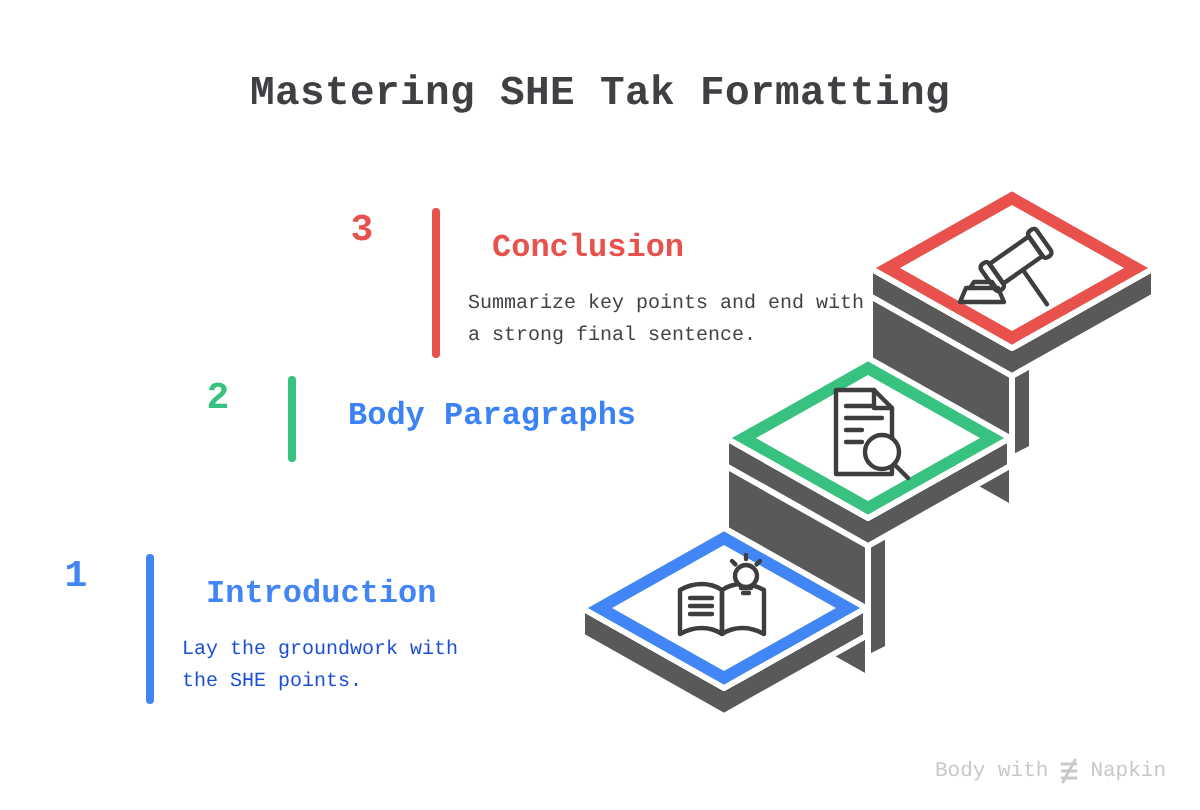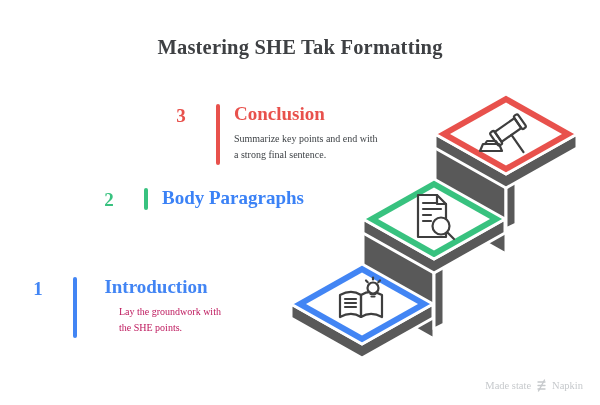--- a/index.html
+++ b/index.html
@@ -1,34 +1,34 @@
 <!DOCTYPE html>
 <html><head>
 <meta charset="utf-8">
 <style>
   html,body { margin:0; padding:0; }
   .canvas {
     position:relative; width:600px; height:405px; background:#ffffff;
-    font-family:Liberation Serif, serif; overflow:hidden;
+    font-family:Liberation Mono, monospace; overflow:hidden;
   }
   .title {
     position:absolute; left:0; right:0; top:36px; text-align:center;
     font-size:20.5px; font-weight:bold; letter-spacing:.2px;
   }
   .step { position:absolute; display:flex; align-items:stretch; }
   .step-1 { left:23px;  top:277px; }
   .step-2 { left:94px;  top:188px; }
   .step-3 { left:166px; top:104px; }
   .step .num {
     width:30px; text-align:center; font-size:19px; font-weight:bold;
     line-height:1; margin:2px 20px 0 0;
   }
   .step .bar { width:4px; border-radius:2px; flex:0 0 auto; }
   .step .content { margin-left:14px; padding-bottom:2px; }
-  .step h3 { margin:0; font-size:19px; font-weight:bold; line-height:1.05; }
+  .step h3 { margin:12px; font-size:16px; font-weight:bold; line-height:1.05; }
   .step .desc { margin-top:7px; font-size:10px; line-height:16.2px; }
   .step .desc div { white-space:nowrap; }
   .stairs { position:absolute; left:0; top:0; }
   .footer {
     position:absolute; right:17px; bottom:13px; display:flex;
     align-items:center; gap:5px; font-size:10.5px;
   }
   .footer svg { display:block; }
 </style>
 </head>
@@ -55,22 +55,22 @@
     <div class="bar" style="background: rgb(56, 194, 127);"></div>
     <div class="content">
       <h3 style="color: #3b82f6;">Body Paragraphs</h3>
     </div>
   </div>
 
   <div class="step step-1">
     <div class="num" style="color: rgb(66, 133, 244);">1</div>
     <div class="bar" style="background: rgb(66, 133, 244);"></div>
     <div class="content">
-      <h3 style="color: rgb(66, 133, 244); text-align: center;">Introduction</h3>
-      <div class="desc" style="color: #be185d; margin-left: 28px;">
+      <h3 style="color: rgb(66, 133, 244);">Introduction</h3>
+      <div class="desc" style="color: #1d4ed8;">
         <div>Lay the groundwork with</div>
         <div>the SHE points.</div>
       </div>
     </div>
   </div>
 
   <svg class="stairs" width="600" height="405" viewBox="0 0 600 405">
 
     <g>
       <path d="M435,134 L506,174 L506,254 L435,214 Z" stroke="#fff" stroke-width="3" stroke-linejoin="round" fill="#595959"></path>
@@ -124,21 +124,21 @@
         <line x1="8.5" y1="-9" x2="13.5" y2="-9"></line>
         <line x1="9.5" y1="-6.5" x2="12.5" y2="-6.5"></line>
         <line x1="11" y1="-25.5" x2="11" y2="-23.5"></line>
         <line x1="4" y1="-22.5" x2="5.7" y2="-20.8"></line>
         <line x1="18" y1="-22.5" x2="16.3" y2="-20.8"></line>
       </g>
     </g>
   </svg>
 
   <div class="footer" style="color: rgb(198, 201, 204);">
-    <span>Made state</span>
+    <span>Body with</span>
     <svg width="11" height="13" viewBox="0 0 11 13">
       <g stroke="currentColor" stroke-width="1.4" stroke-linecap="round" fill="none">
         <line x1="2" y1="3" x2="9" y2="3"></line>
         <line x1="2" y1="6.5" x2="9" y2="6.5"></line>
         <line x1="2" y1="10" x2="9" y2="10"></line>
         <line x1="8.5" y1="1" x2="2.5" y2="12"></line>
       </g>
     </svg>
     <span>Napkin</span>
   </div>

